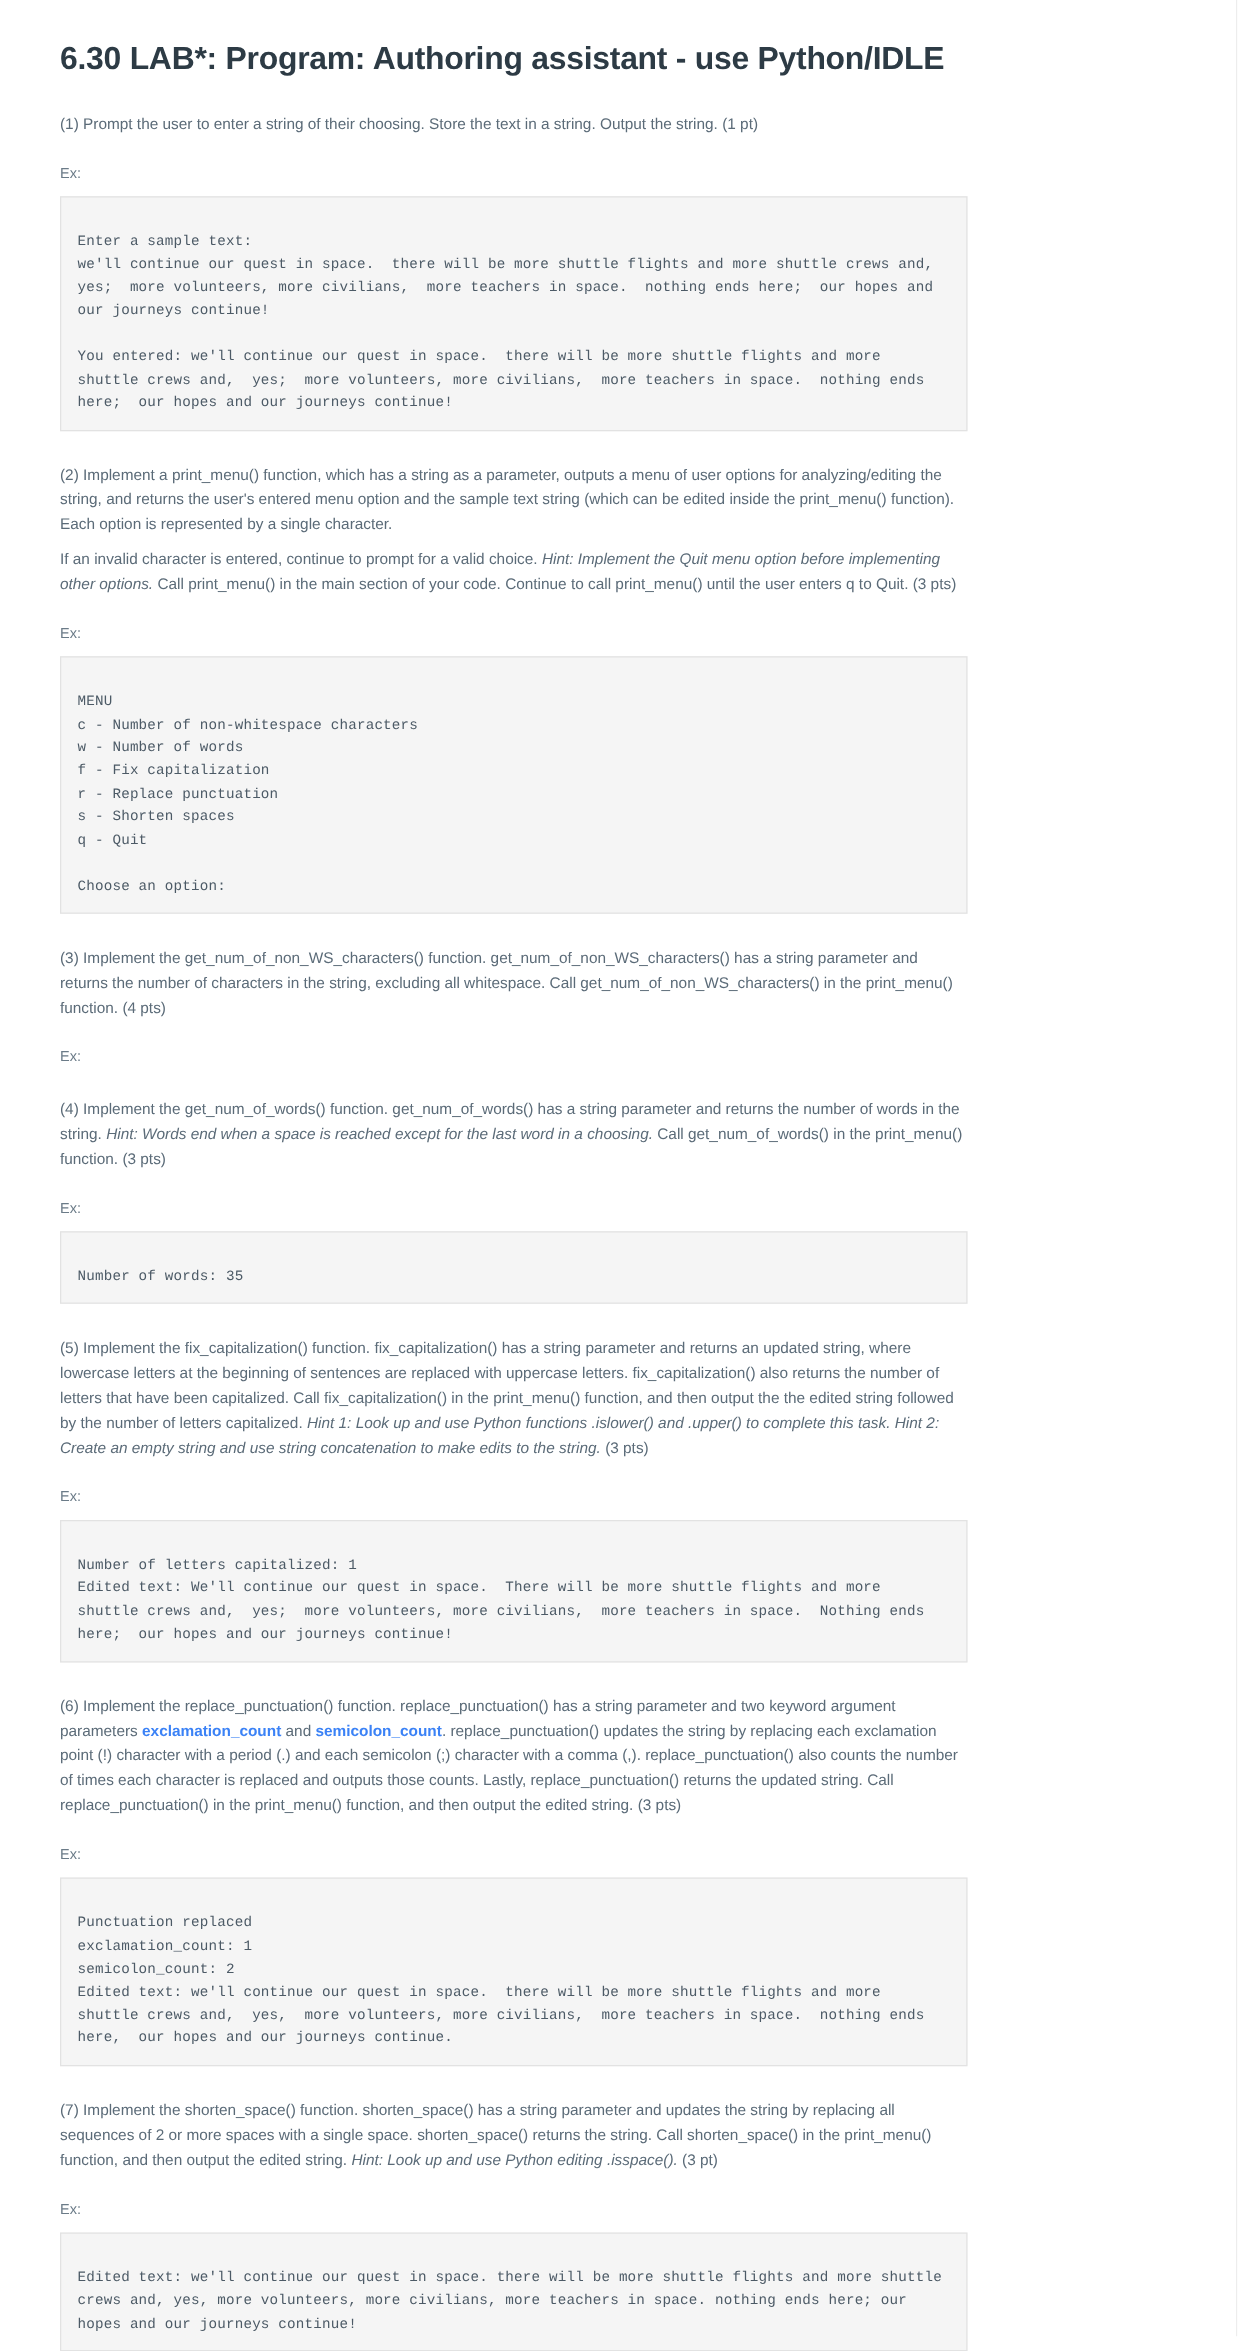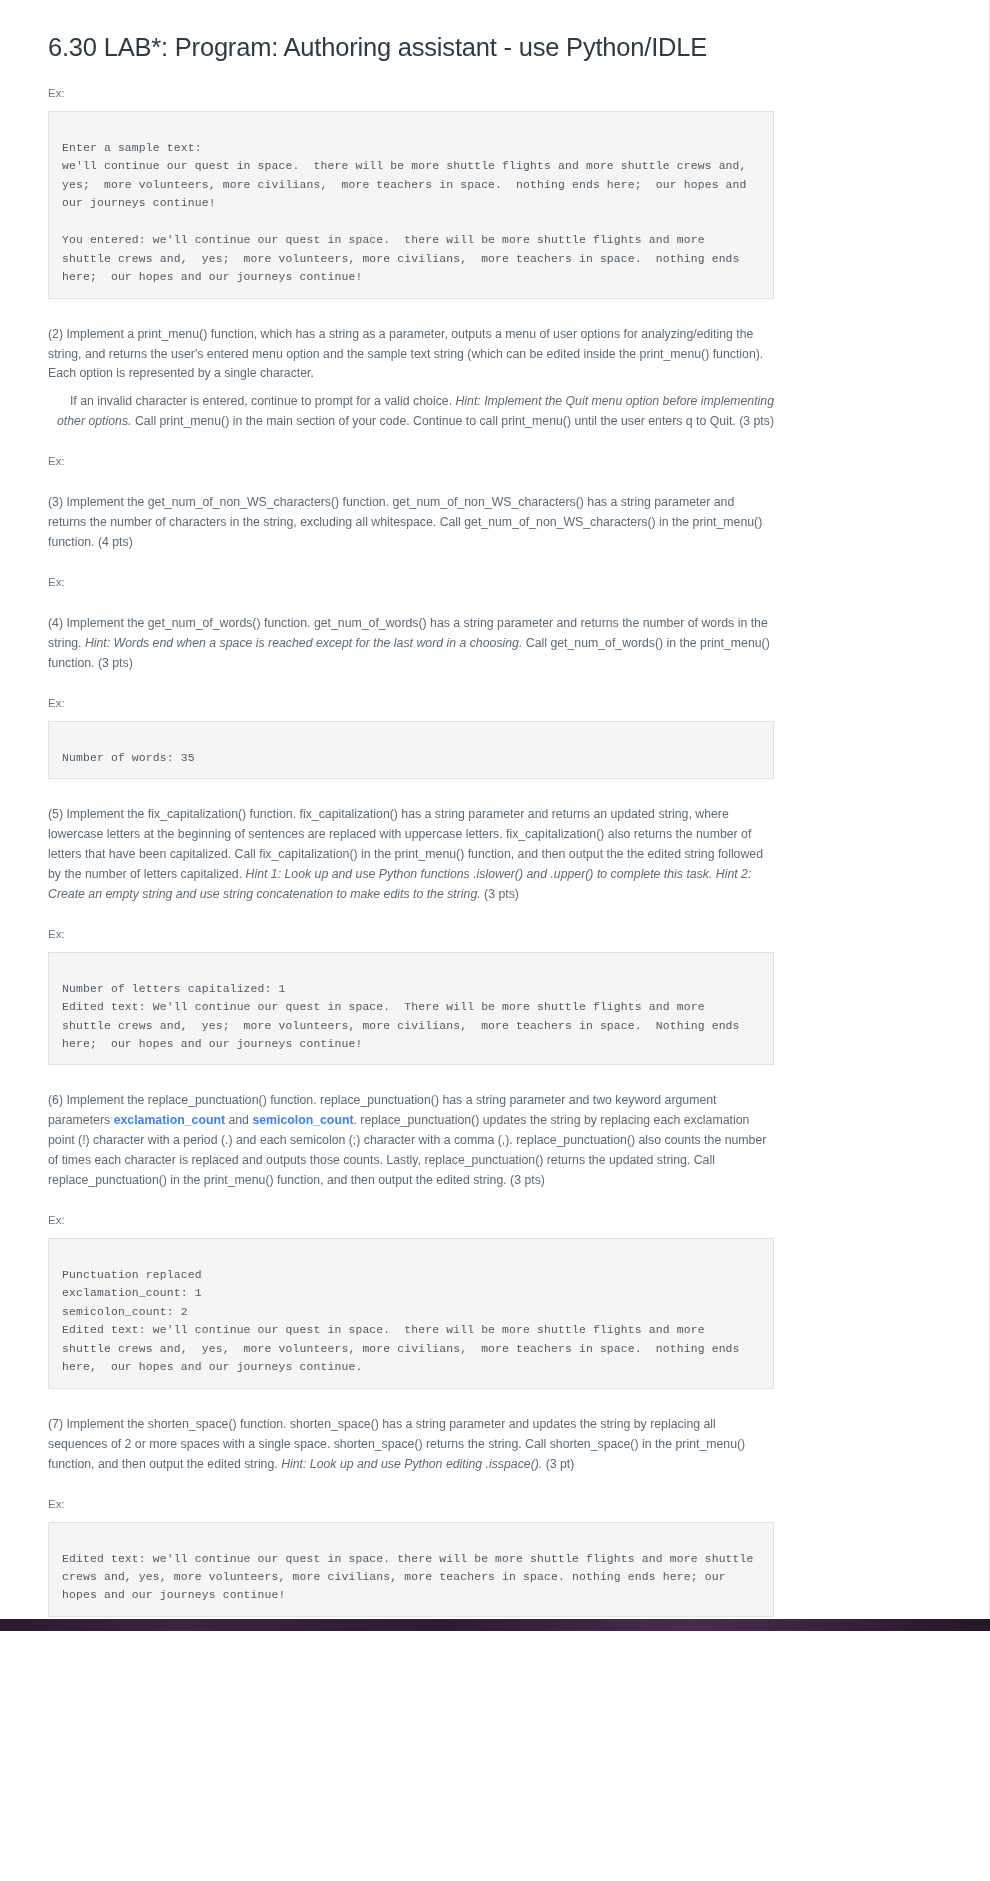--- a/index.html
+++ b/index.html
@@ -20,35 +20,35 @@
     padding: 0 0 0 0;
     background: #fff;
     overflow: hidden;
   }
   .content {
     padding: 18px 62px 0 48px;
   }
   h1.lab-title {
     font-family: "Liberation Sans", sans-serif;
     font-size: 25.5px;
-    font-weight: 400;
+    font-weight: 700;
     color: #2d3b45;
     letter-spacing: -0.2px;
     margin: 14px 0 0 0;
     line-height: 1.25;
   }
   .prompt {
     font-size: 12.3px;
     line-height: 1.62;
     color: #5b6b78;
     margin: 26px 0 0 0;
     max-width: 726px;
     font-weight: 400;
   }
-  .prompt.tight { margin-top: 8px; text-align: right; }
+  .prompt.tight { margin-top: 8px; }
   .prompt em { font-style: italic; }
   .prompt strong { font-weight: 700; color: #3b82f6; }
   .ex-label {
     font-size: 11.6px;
     color: #6b7b88;
     margin: 22px 0 0 0;
   }
   .codebox {
     margin: 12px 0 0 0;
     background: #f5f5f5;
@@ -96,31 +96,41 @@
 
 <div class="page">
 
   <div class="right-rule"></div>
 
   <div class="content">
 
     <h1 class="lab-title">6.30 LAB*: Program: Authoring assistant - use Python/IDLE</h1>
 
     <div class="section">
+      <p class="prompt">(1) Prompt the user to enter a string of their choosing. Store the text in a string. Output the string. (1 pt)</p>
       <p class="ex-label">Ex:</p>
       <pre class="codebox">Enter a sample text:
 we'll continue our quest in space.  there will be more shuttle flights and more shuttle crews and,  yes;  more volunteers, more civilians,  more teachers in space.  nothing ends here;  our hopes and our journeys continue!
 
 You entered: we'll continue our quest in space.  there will be more shuttle flights and more shuttle crews and,  yes;  more volunteers, more civilians,  more teachers in space.  nothing ends here;  our hopes and our journeys continue!</pre>
     </div>
 
     <div class="section">
       <p class="prompt">(2) Implement a print_menu() function, which has a string as a parameter, outputs a menu of user options for analyzing/editing the string, and returns the user's entered menu option and the sample text string (which can be edited inside the print_menu() function). Each option is represented by a single character.</p>
       <p class="prompt tight">If an invalid character is entered, continue to prompt for a valid choice. <em>Hint: Implement the Quit menu option before implementing other options.</em> Call print_menu() in the main section of your code. Continue to call print_menu() until the user enters q to Quit. (3 pts)</p>
       <p class="ex-label">Ex:</p>
+      <pre class="codebox">MENU
+c - Number of non-whitespace characters
+w - Number of words
+f - Fix capitalization
+r - Replace punctuation
+s - Shorten spaces
+q - Quit
+
+Choose an option:</pre>
     </div>
 
     <div class="section">
       <p class="prompt">(3) Implement the get_num_of_non_WS_characters() function. get_num_of_non_WS_characters() has a string parameter and returns the number of characters in the string, excluding all whitespace. Call get_num_of_non_WS_characters() in the print_menu() function. (4 pts)</p>
       <p class="ex-label">Ex:</p>
     </div>
 
     <div class="section">
       <p class="prompt">(4) Implement the get_num_of_words() function. get_num_of_words() has a string parameter and returns the number of words in the string. <em>Hint: Words end when a space is reached except for the last word in a choosing.</em> Call get_num_of_words() in the print_menu() function. (3 pts)</p>
       <p class="ex-label">Ex:</p>

